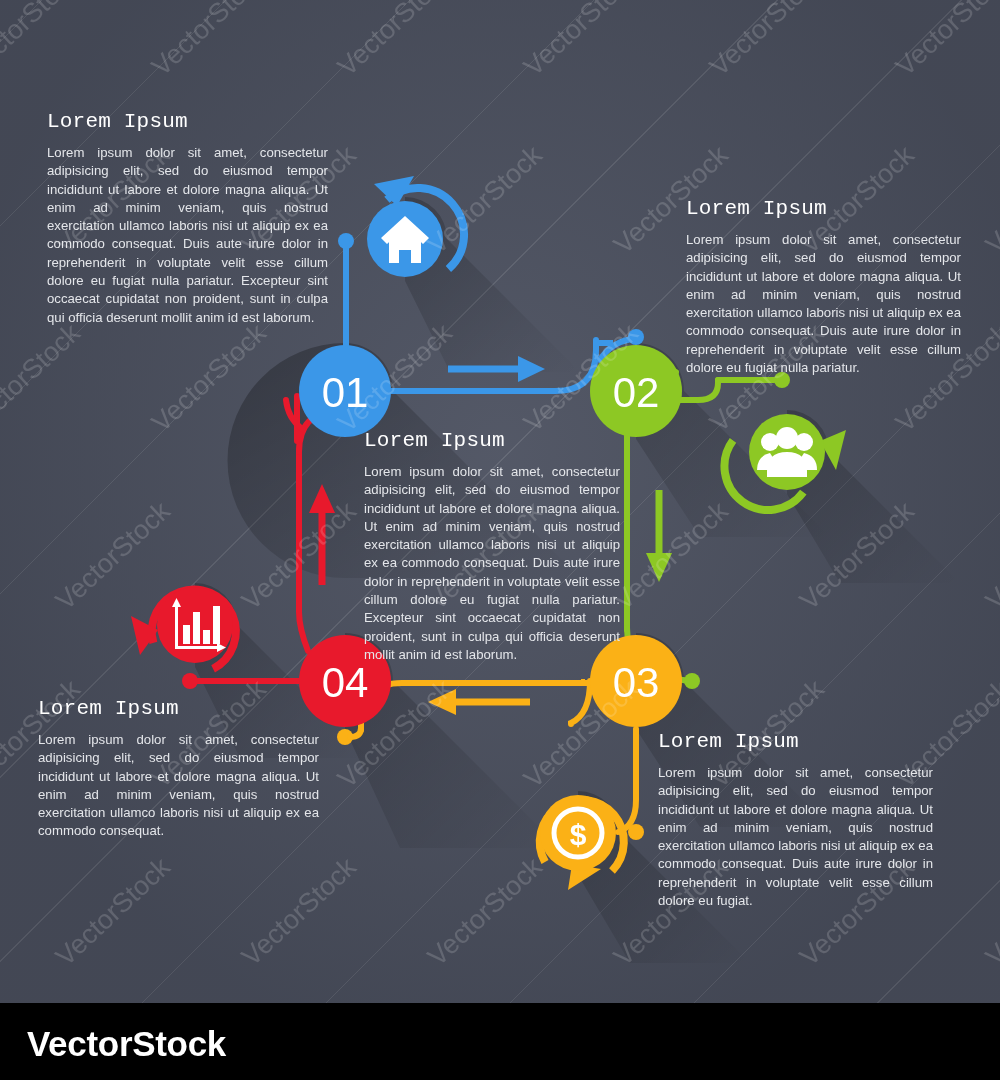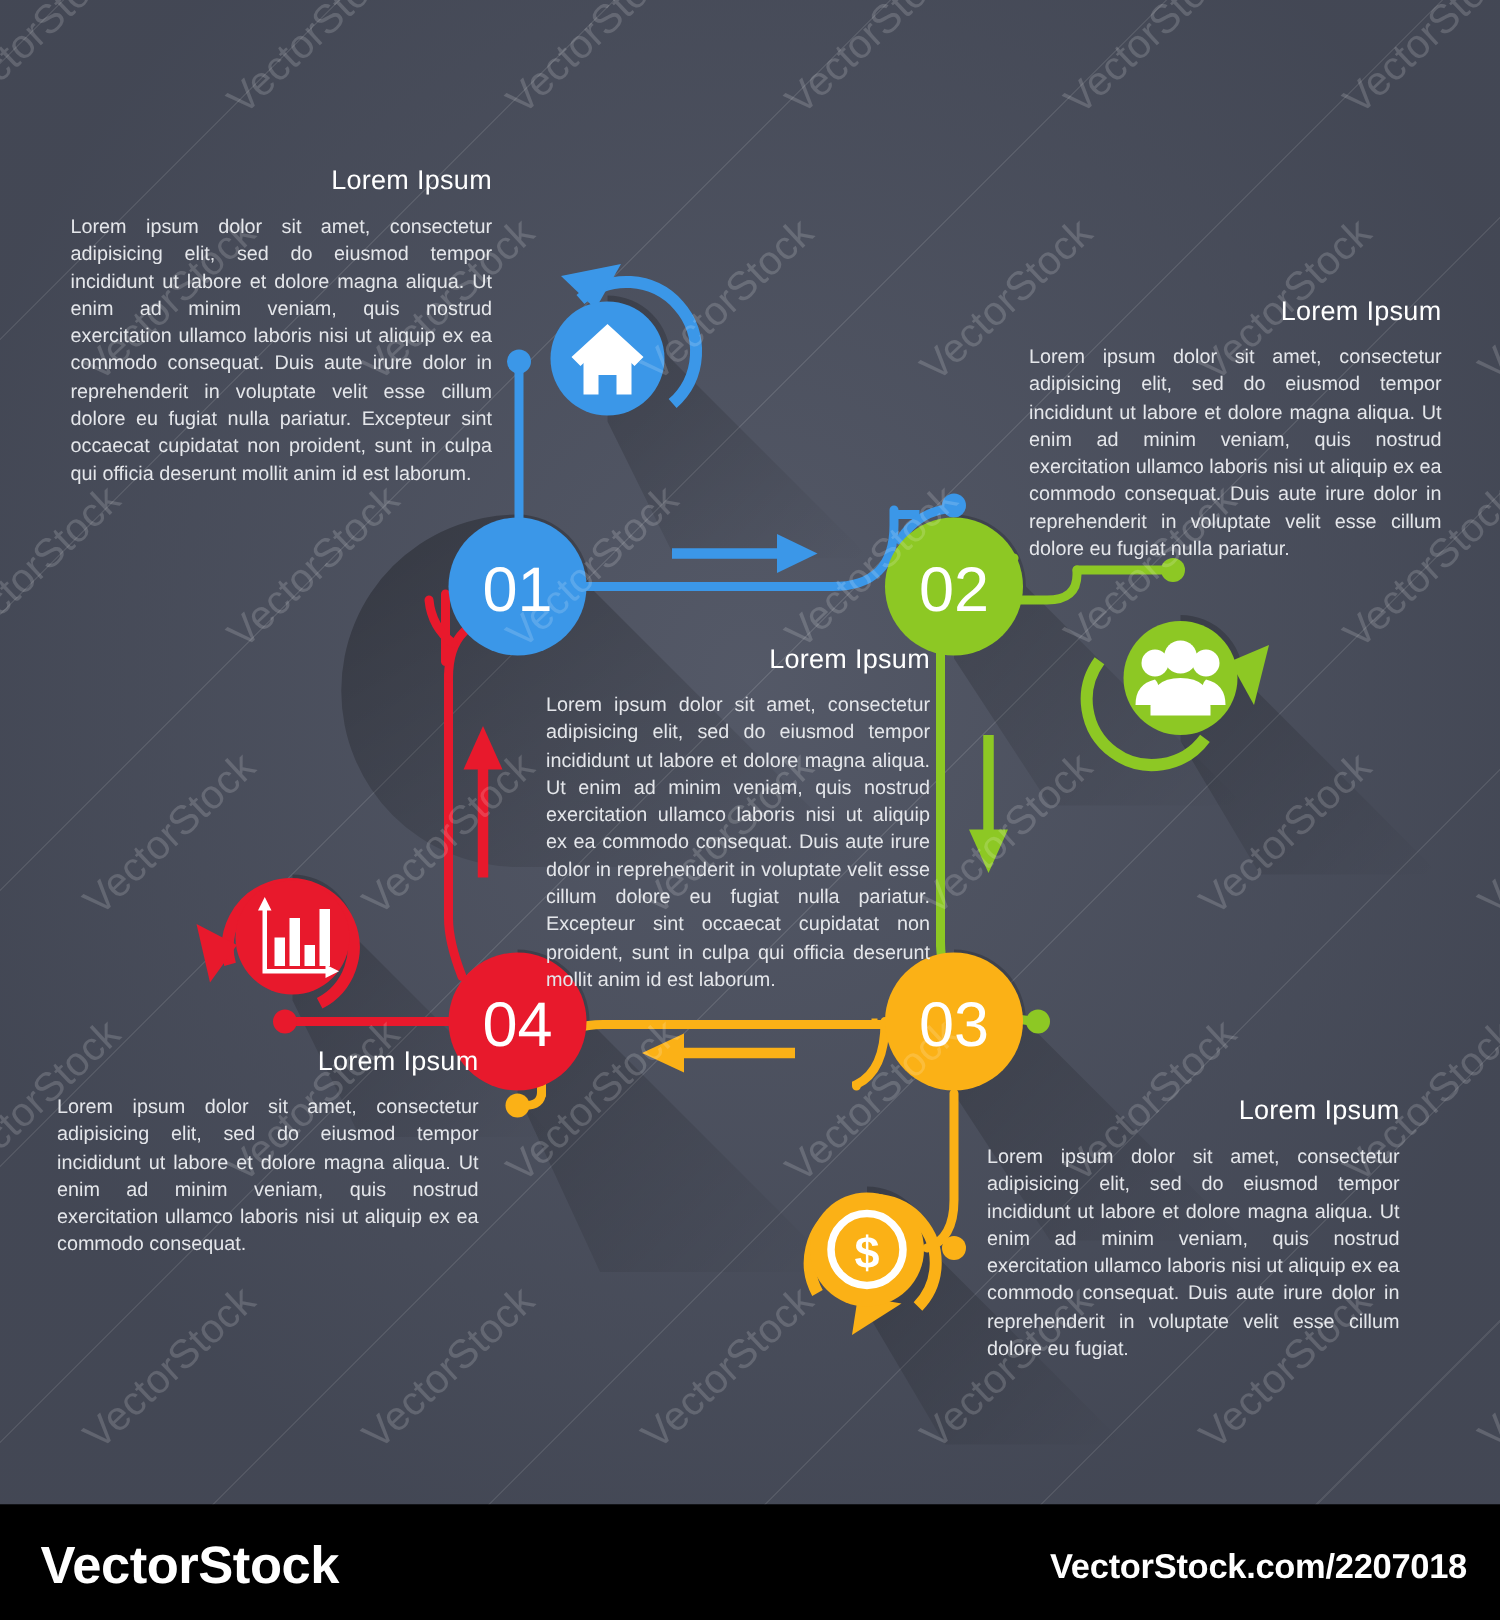--- a/index.html
+++ b/index.html
@@ -64,26 +64,27 @@
   #diagram {
     position: absolute;
     left: 0; top: 0;
     width: 1000px; height: 1003px;
     z-index: 20;
   }
 
   
   .block { position: absolute; z-index: 30; }
   .block h3 {
-    font-size: 18px;
+    font-size: 21px;
     font-weight: 400;
     color: #ffffff;
-    text-align: right;
+    text-align: left;
     margin-bottom: 11px;
     letter-spacing: 0.2px;
+    font-family: Liberation Mono, monospace;
   }
   .block p {
     font-size: 13.2px;
     line-height: 18.3px;
     color: #e4e6ea;
     text-align: justify;
     text-align-last: left;
     letter-spacing: 0px;
   }
 
@@ -357,16 +358,15 @@
         <div class="wm" style="left: 236px; top: 950px;">VectorStock</div>
         <div class="wm" style="left: 422px; top: 950px;">VectorStock</div>
         <div class="wm" style="left: 608px; top: 950px;">VectorStock</div>
         <div class="wm" style="left: 794px; top: 950px;">VectorStock</div>
         <div class="wm" style="left: 980px; top: 950px;">VectorStock</div>
       </div>
   </div>
 
   <div id="footer">
     <div class="brand">VectorStock</div>
-    <div class="url">VectorStock.com/2207018</div>
   </div>
 
 </div>
 
 </body></html>

